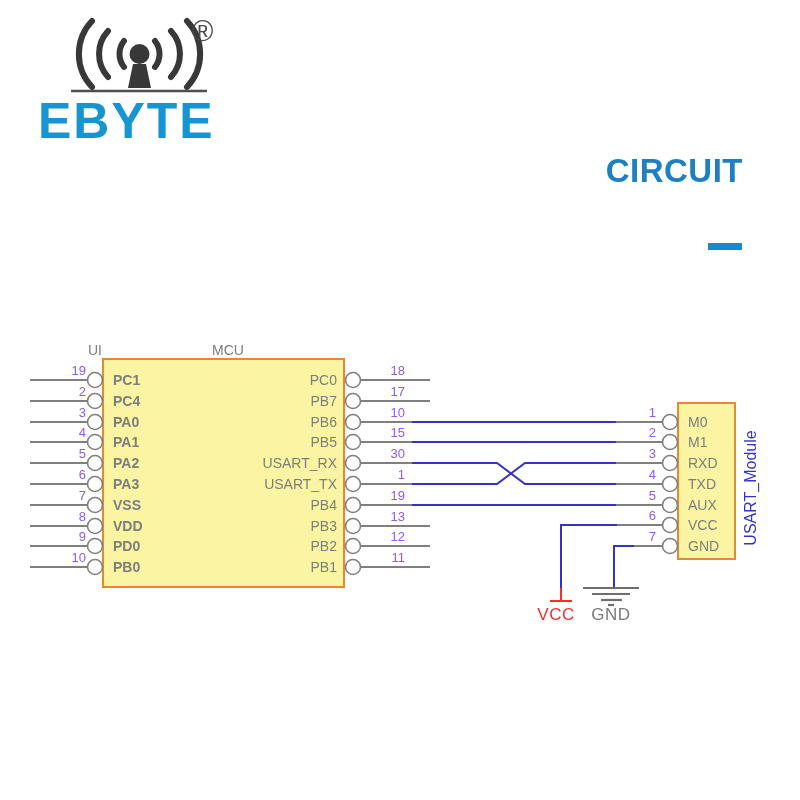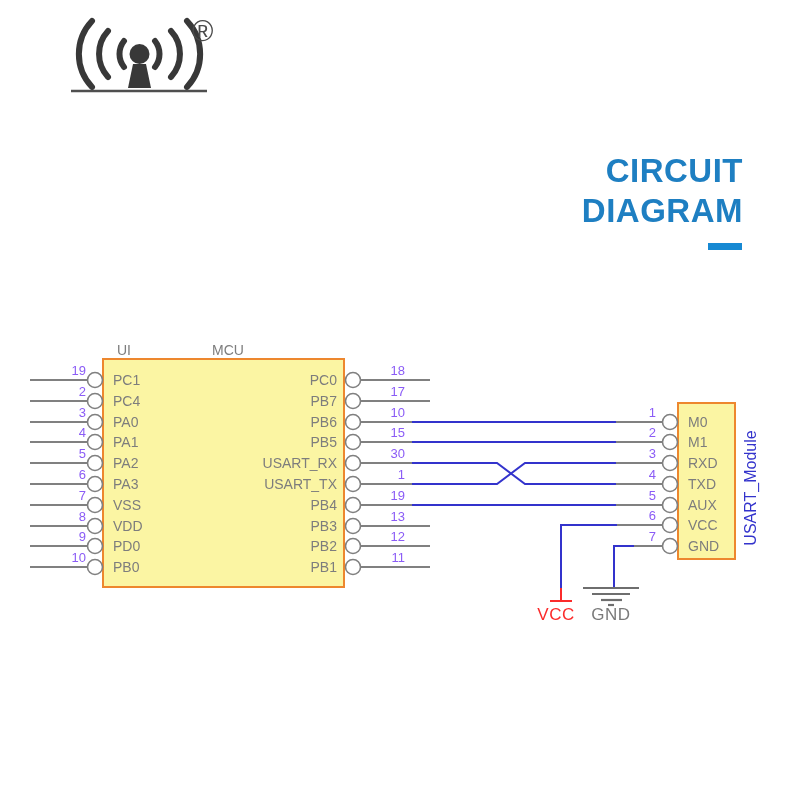--- a/index.html
+++ b/index.html
@@ -13,21 +13,21 @@
   .title{position:absolute;right:57px;top:151px;text-align:right;
          font-size:33px;line-height:40px;font-weight:700;color:#1e7fc2;letter-spacing:.5px;margin-left:30px;}
   .title-dash{position:absolute;right:58px;top:243px;width:34px;height:7px;background:#1789d3;}
   
   .ref{position:absolute;font-size:14px;color:#7d7d7d;}
   .pn{position:absolute;font-size:13px;color:#8b5cf6;}
   .pn-l{left:40px;width:46px;text-align:right;}
   .pn-r{left:365px;width:40px;text-align:right;}
   .pn-m{left:612px;width:44px;text-align:right;}
   .pl{position:absolute;font-size:14px;color:#7d7d7d;}
-  .pl-l{left:113px;}
+  .pl-l{left:113px;font-weight:bold;}
   .pl-r{left:187px;width:150px;text-align:right;}
   .pl-m{left:688px;}
   .vtext{position:absolute;left:751px;top:488px;transform:translate(-50%,-50%) rotate(-90deg);
          white-space:nowrap;font-size:16px;color:#3333cc;}
   .pwr{position:absolute;width:46px;text-align:center;font-size:17px;letter-spacing:.5px;}
   .pwr-vcc{left:533px;top:605px;color:#fb2b2b;}
   .pwr-gnd{left:588px;top:605px;color:#7a7a7a;}
   svg{position:absolute;left:0;top:0;}
 </style>
 </head>
@@ -42,24 +42,24 @@
       <path d="M25,5  A48,48 0 0 0 25,71"></path>
       <path d="M88,25 A21,21 0 0 1 88,51"></path>
       <path d="M104,15 A34,34 0 0 1 104,61"></path>
       <path d="M120,5 A48,48 0 0 1 120,71"></path>
     </g>
     <circle cx="72.5" cy="38" r="10" fill="#383838"></circle>
     <path d="M66,48 L79,48 L84,72 L61,72 Z" fill="#383838"></path>
     <line x1="4" y1="75" x2="140" y2="75" stroke="#4f4f4f" stroke-width="2.5"></line>
   </svg>
   <div class="logo-reg">®</div>
+  <div class="logo-wordmark">EBYTE</div>
 
   <div class="title">
     <div>CIRCUIT</div>
-    <div>DIAGRAM</div>
   </div>
   <div class="title-dash"></div>
 
   <svg width="800" height="800" viewBox="0 0 800 800">
 
     <rect x="103" y="359" width="241" height="228" fill="#fbf5a3" stroke="#ed872e" stroke-width="2"></rect>
     <rect x="678" y="403" width="57" height="156" fill="#fbf5a3" stroke="#ed872e" stroke-width="2"></rect>
 
     <g stroke="#808080" stroke-width="2">
       <line x1="30" y1="380" x2="87" y2="380"></line>
@@ -148,21 +148,21 @@
     </g>
 
     <g stroke="#6e6e6e" stroke-width="2.2">
       <line x1="583" y1="588" x2="639" y2="588"></line>
       <line x1="592" y1="594" x2="630" y2="594"></line>
       <line x1="601" y1="600" x2="622" y2="600"></line>
       <line x1="608" y1="605" x2="614" y2="605"></line>
     </g>
   </svg>
 
-  <div class="ref" style="left:117px;top:342px">UI</div>
+  <div class="ref" style="left:88px;top:342px">UI</div>
   <div class="ref" style="left:212px;top:342px">MCU</div>
 
   <div class="pn pn-l" style="top:363px">19</div>
   <div class="pn pn-l" style="top:384px">2</div>
   <div class="pn pn-l" style="top:405px">3</div>
   <div class="pn pn-l" style="top:425px">4</div>
   <div class="pn pn-l" style="top:446px">5</div>
   <div class="pn pn-l" style="top:467px">6</div>
   <div class="pn pn-l" style="top:488px">7</div>
   <div class="pn pn-l" style="top:509px">8</div>

